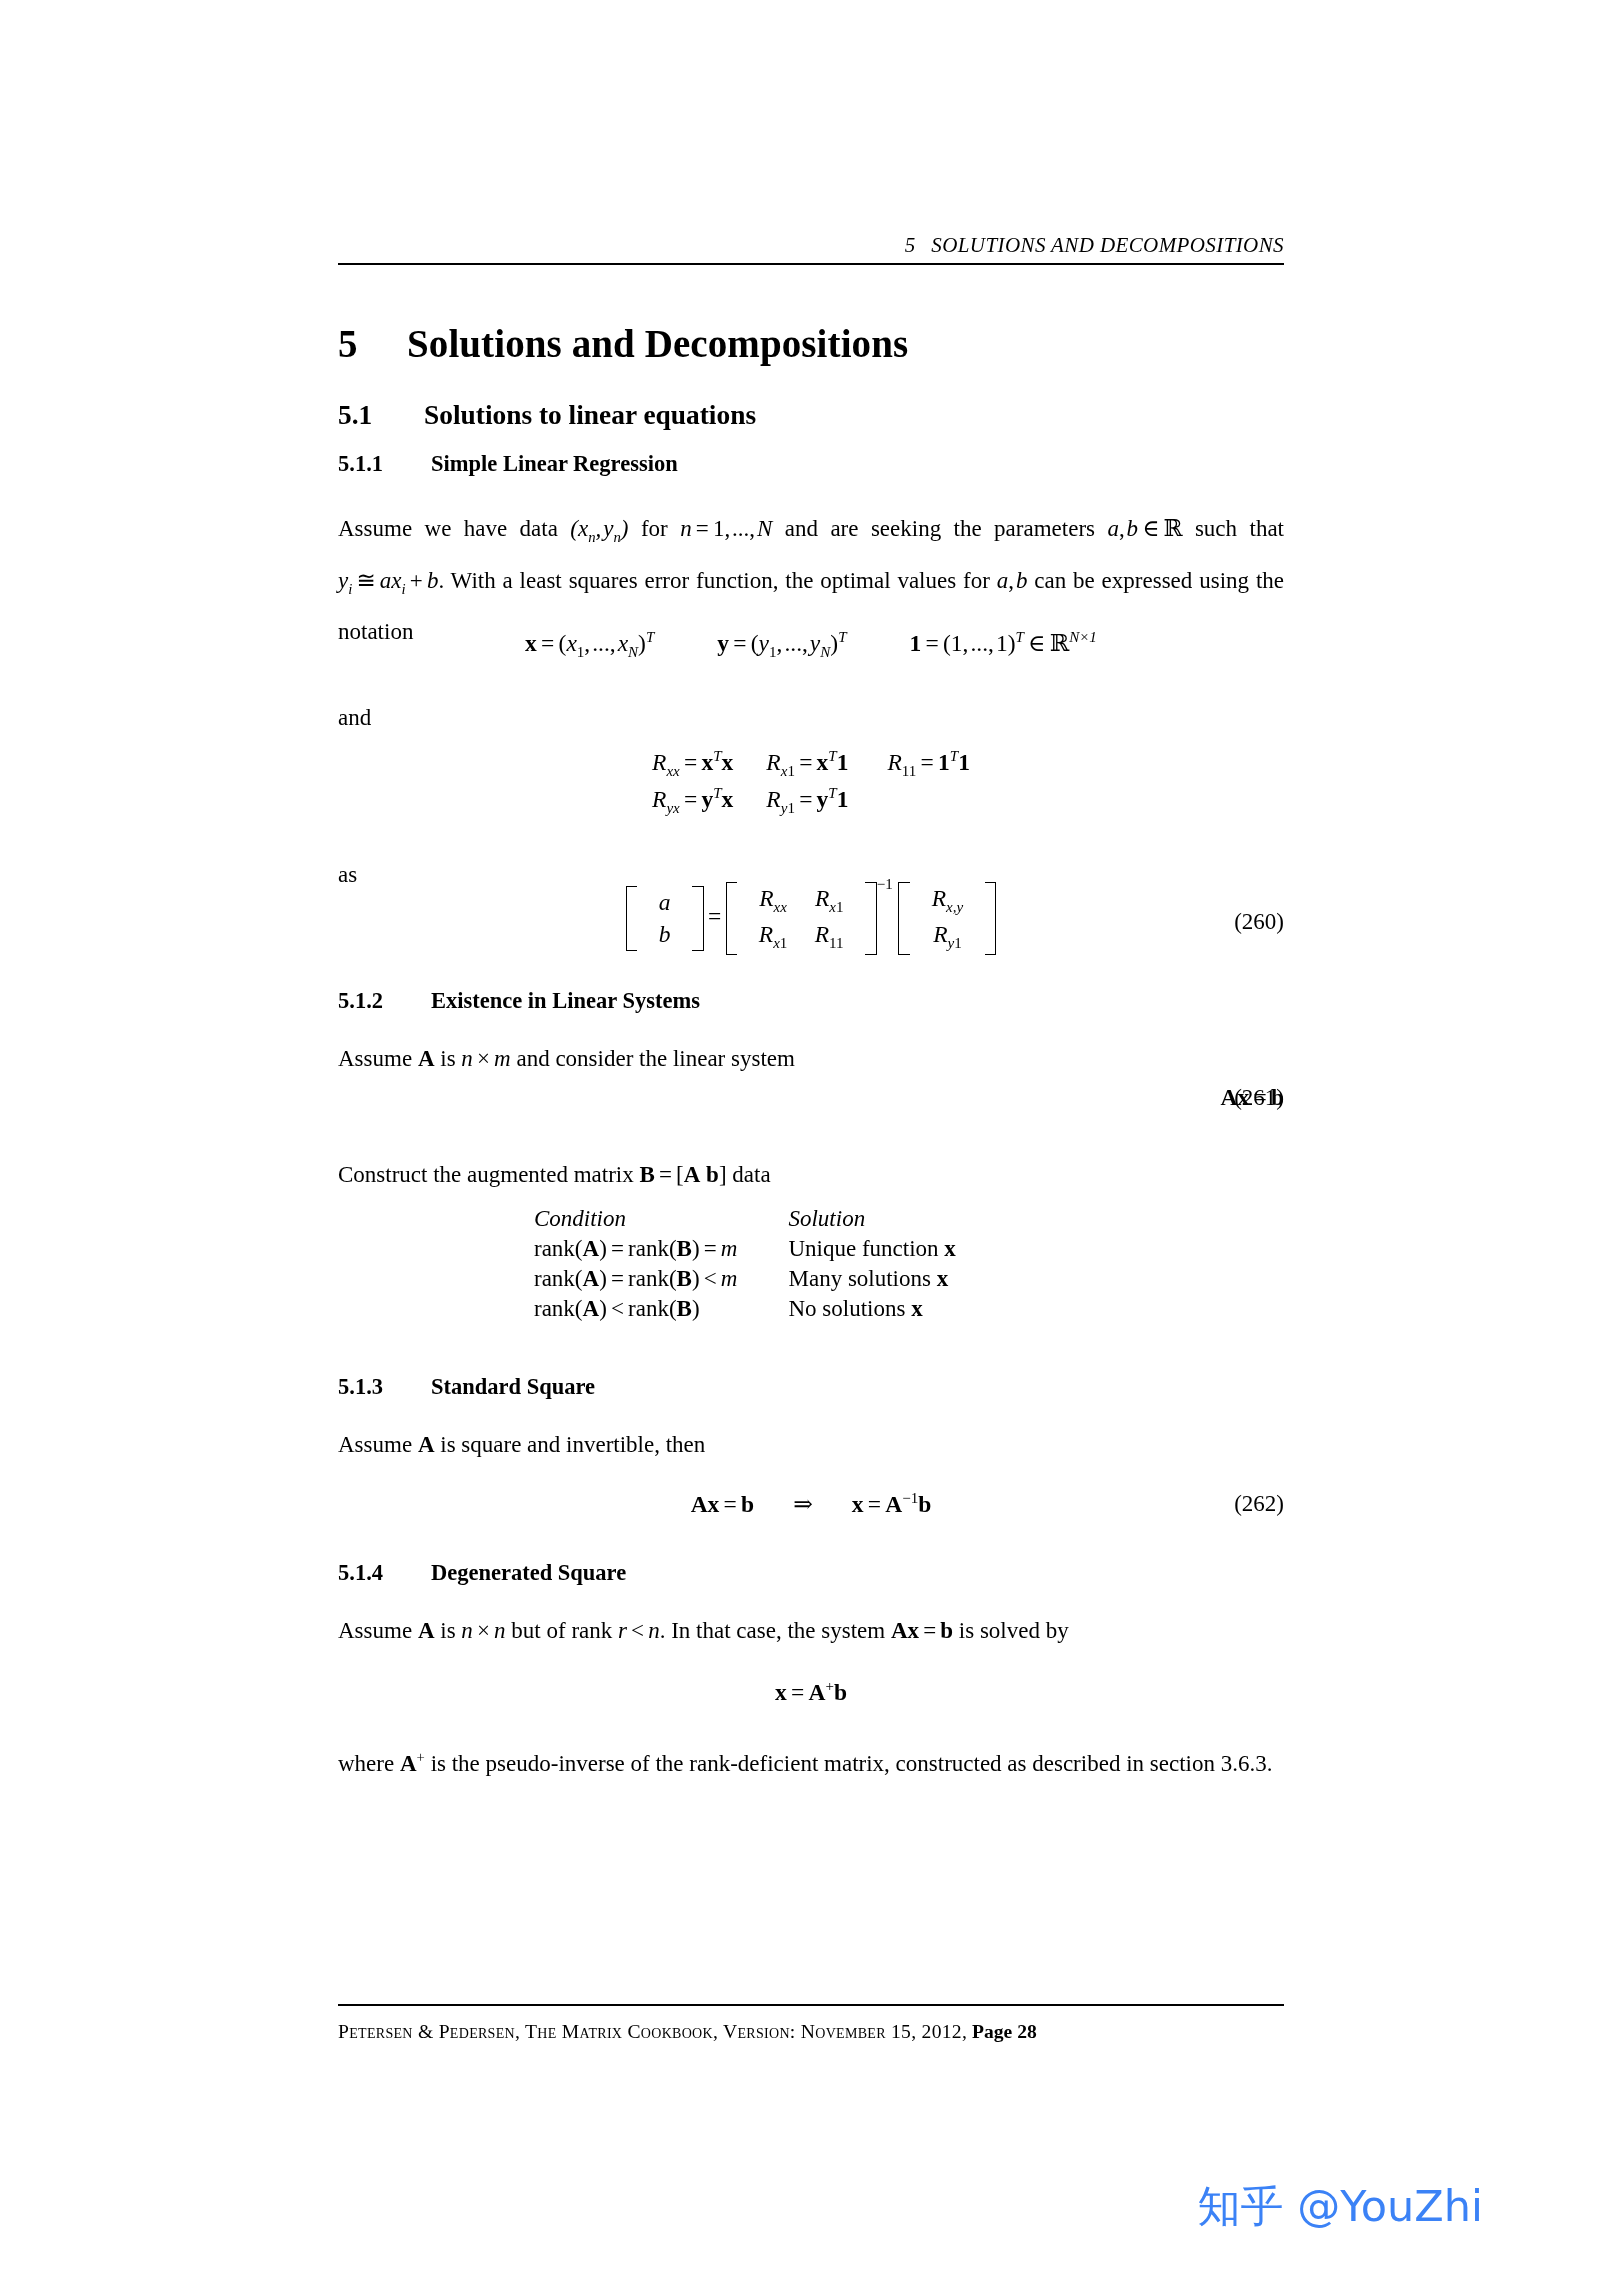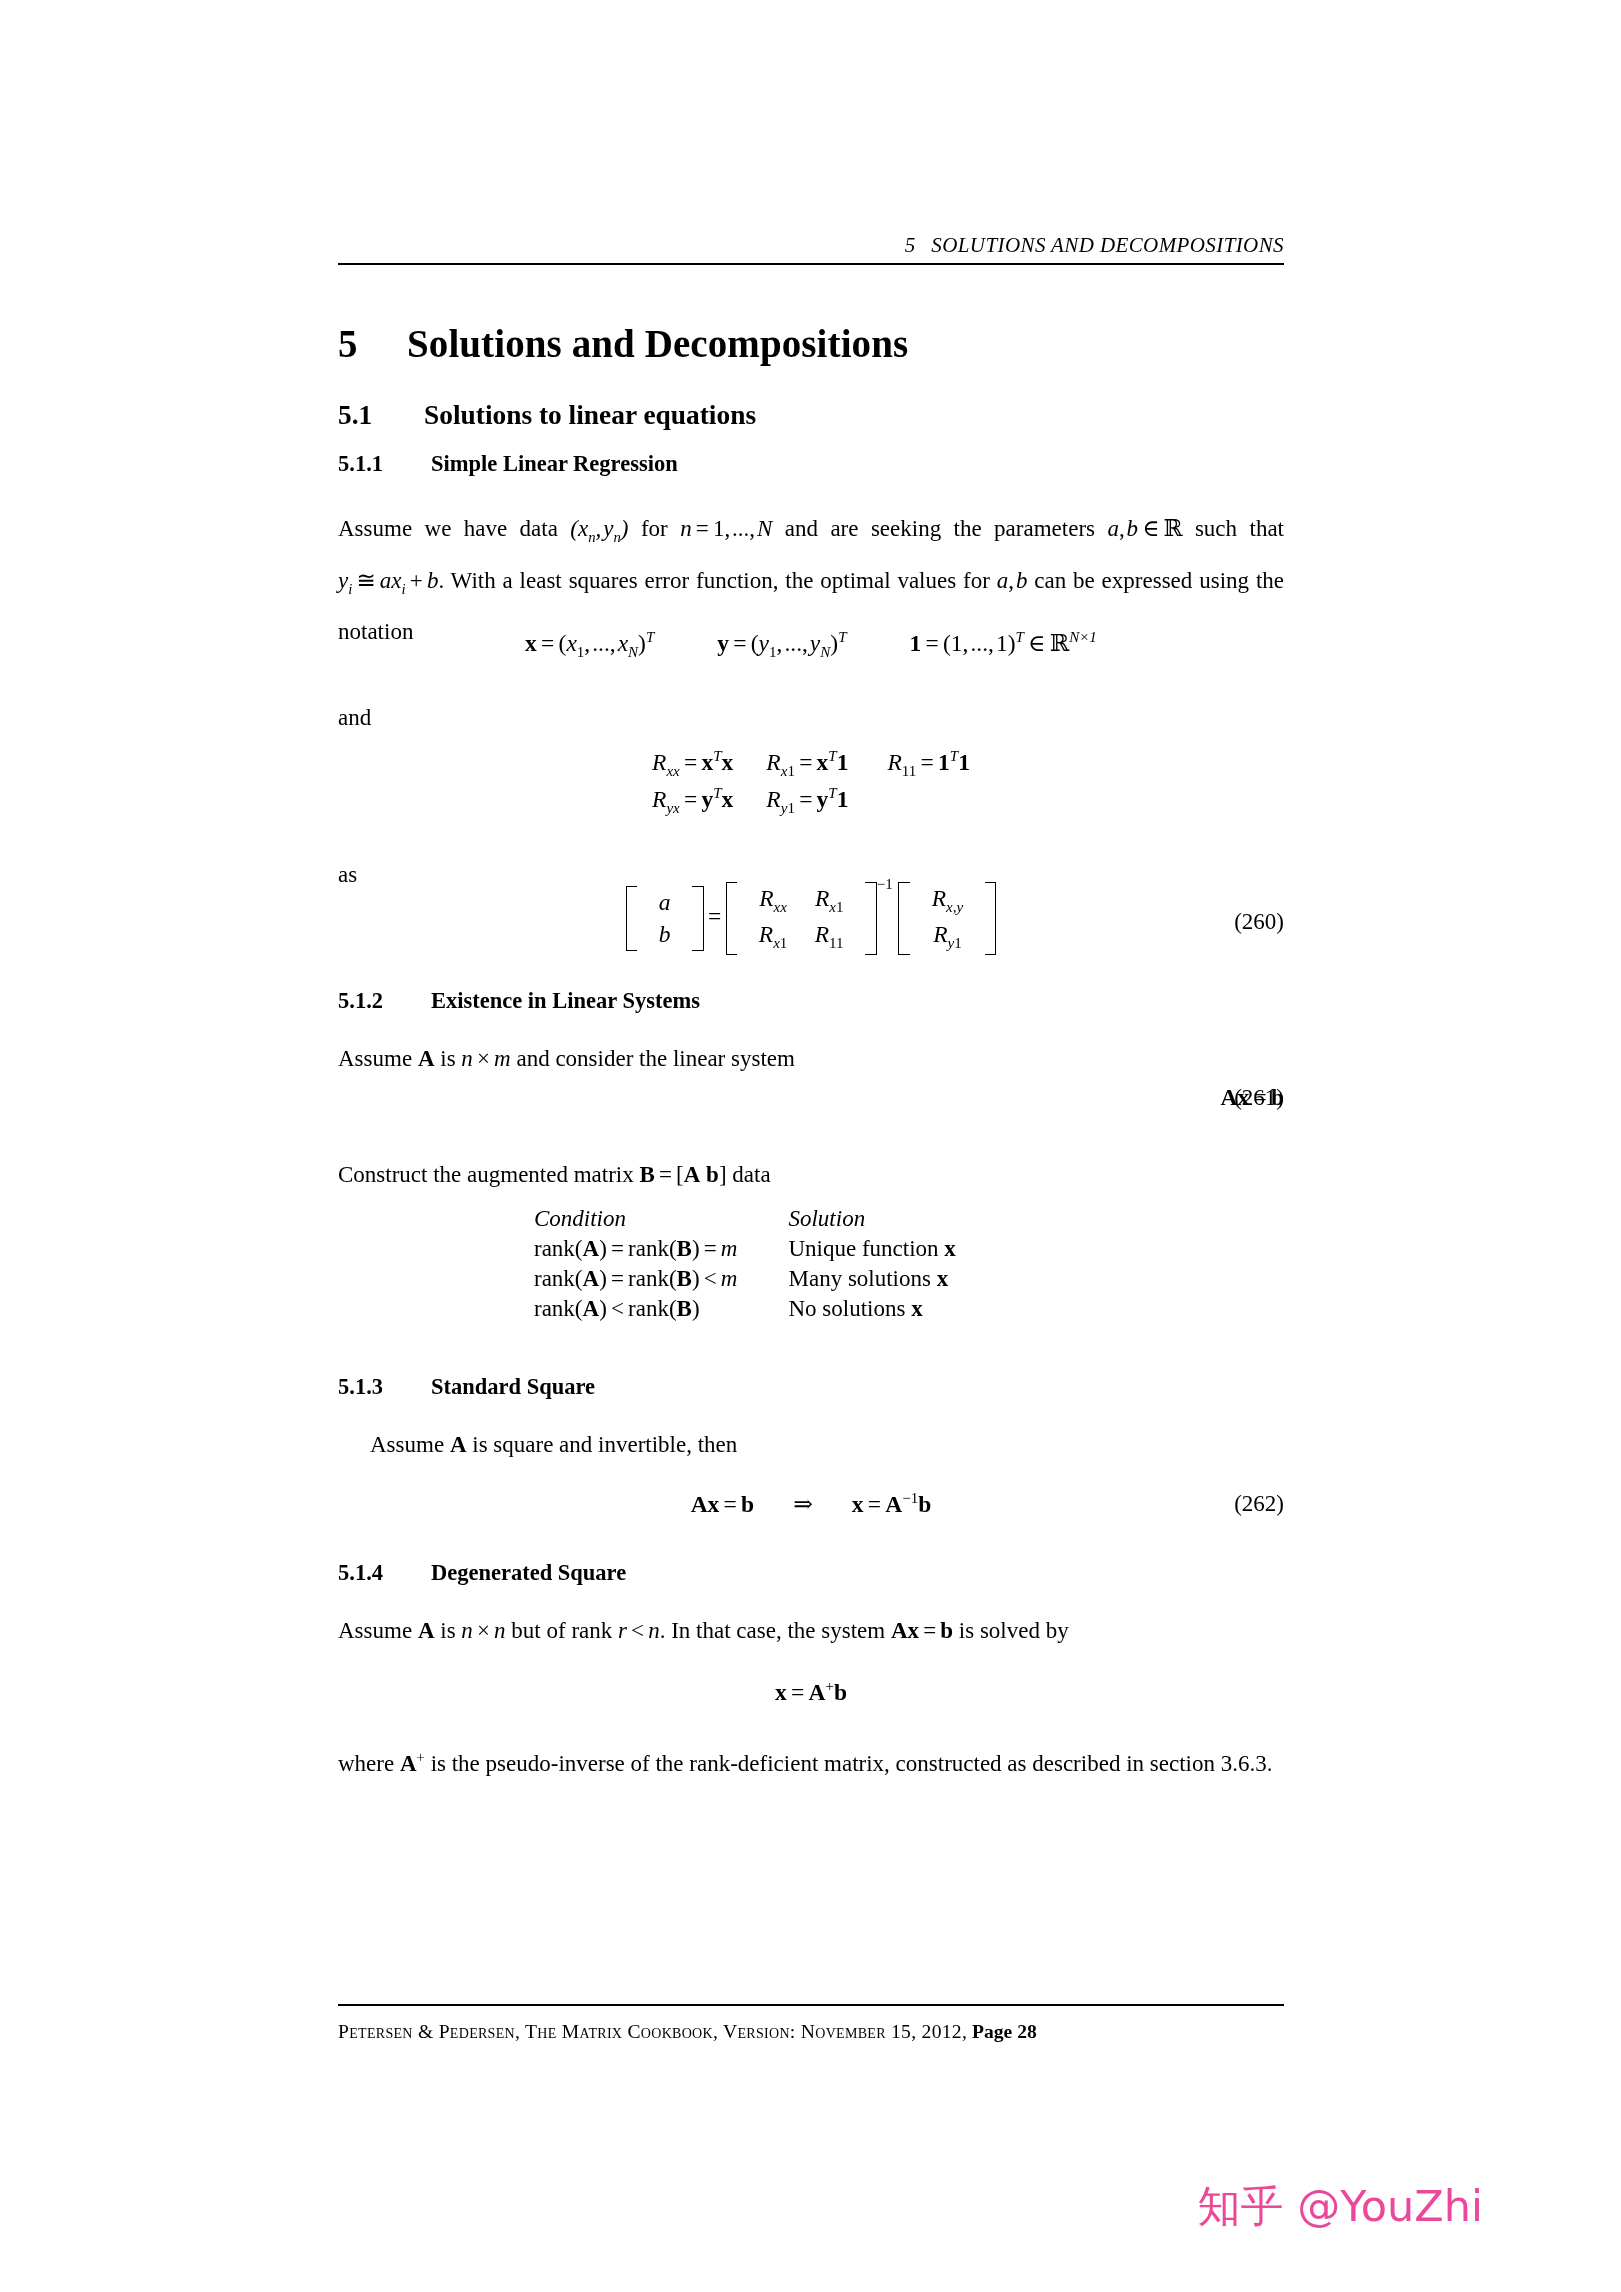--- a/index.html
+++ b/index.html
@@ -215,21 +215,21 @@
   }
   .footer .pg { font-weight: bold; }
 
   
   .watermark {
     position: absolute;
     right: 69px;
     top: 2178px;
     font-family: "DejaVu Sans", sans-serif;
     font-size: 43px;
-    color: #ec4899;
+    color: #3b82f6;
     white-space: nowrap;
     user-select: none;
   }
 </style>
 </head>
 <body>
 
 <div class="page">
 
   <div class="runhead">
@@ -359,21 +359,21 @@
       <td><span class="up">rank(</span><span class="mb">A</span><span class="up">)</span><span class="op">&lt;</span><span class="up">rank(</span><span class="mb">B</span><span class="up">)</span></td>
       <td class="col-sol"><span class="up">No solutions </span><span class="mb">x</span></td>
     </tr>
   </tbody>
     </table>
 
   <h3 class="subsub" style="top:1374px;">
     <span class="n">5.1.3</span><span>Standard Square</span>
   </h3>
 
-  <p class="body nojust" style="top:1423px;margin-left:32px;">
+  <p class="body nojust" style="top:1423px;">
     <span>Assume </span><span class="mb">A</span><span> is square and invertible, then</span>
   </p>
 
   <div class="disp" style="top:1490px;">
     <span><span class="mb">A</span><span class="mb">x</span><span class="op">=</span><span class="mb">b</span></span><span class="gap-md"></span><span class="up">⇒</span><span class="gap-md"></span><span><span class="mb">x</span><span class="op">=</span><span class="mb">A</span><sup class="tpn">−1</sup><span class="mb">b</span></span>
     <span class="eqno" style="top:1px;">(262)</span>
   </div>
 
   <h3 class="subsub" style="top:1560px;">
     <span class="n">5.1.4</span><span>Degenerated Square</span>

